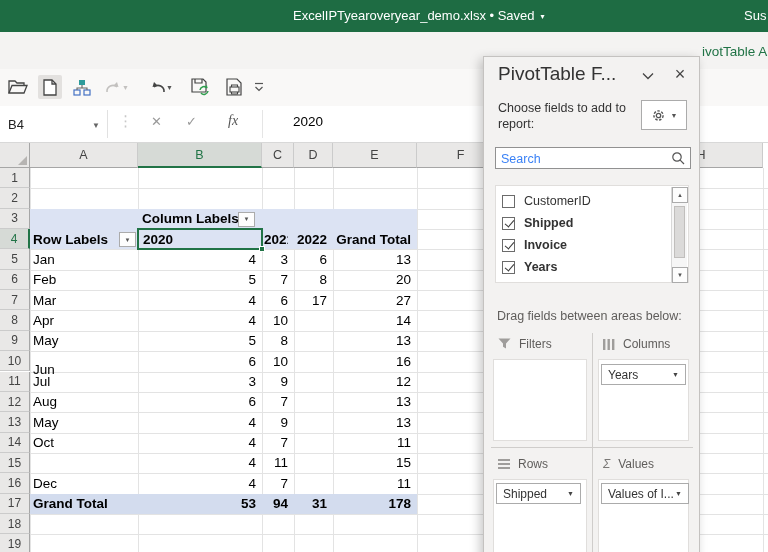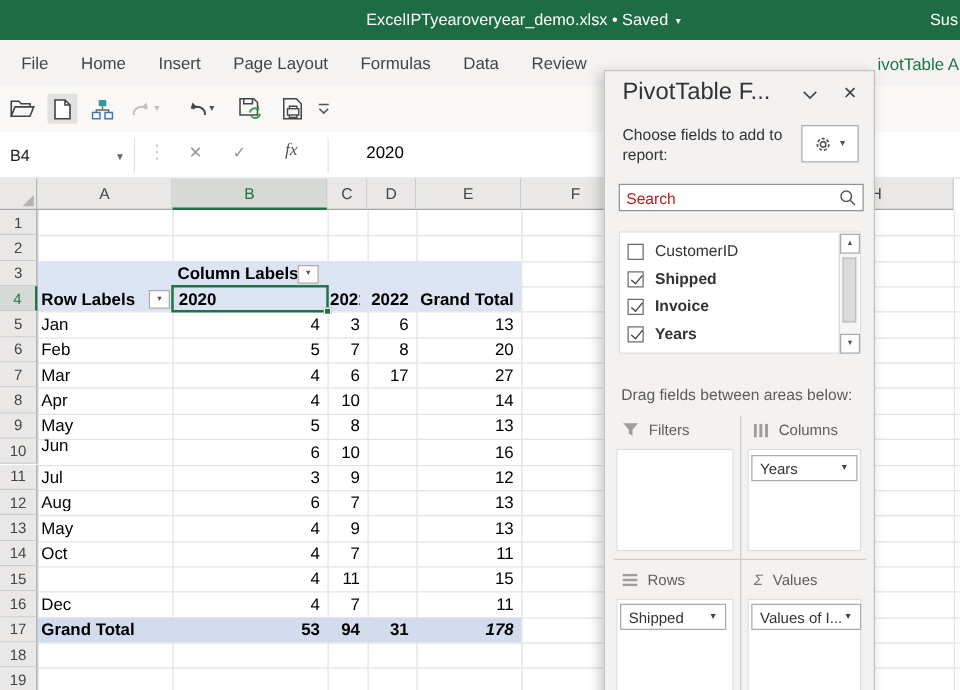--- a/index.html
+++ b/index.html
@@ -74,21 +74,21 @@
   #pane-collapse { position:absolute; left:152px; top:8px; width:24px; height:22px;
                    display:flex; align-items:center; justify-content:center; }
   #pane-close { position:absolute; left:184px; top:5px; width:24px; height:24px; color:#444;
                 font-size:18px; display:flex; align-items:center; justify-content:center; }
   #choose-label { position:absolute; left:14px; top:43px; width:140px; font-size:12.5px; color:#333; line-height:16px; }
   #gear-btn { position:absolute; left:157px; top:43px; width:46px; height:30px; background:#fff;
               border:1px solid #ABABAB; display:flex; align-items:center; justify-content:center; gap:5px; }
   #gear-btn .mini-caret { font-size:7px; }
   #pane-search { position:absolute; left:11px; top:90px; width:196px; height:22px; background:#fff;
                  border:1px solid #919191; }
-  #pane-search span { position:absolute; left:5px; top:4px; font-size:12.5px; color:#b91c1c; }
+  #pane-search span { position:absolute; left:5px; top:4px; font-size:12.5px; color:#3b82f6; }
   #pane-search svg { position:absolute; right:5px; top:3px; }
   #field-list { position:absolute; left:11px; top:128px; width:194px; height:98px; background:#fff;
                 border:1px solid #E0DEDC; }
   .field-item { position:absolute; left:6px; height:22px; display:flex; align-items:center; }
   .cb { position:relative; width:13px; height:13px; background:#fff; border:1px solid #6b6b6b; margin-right:9px; }
   .cb.checked::after { content:''; position:absolute; left:3.5px; top:0.5px; width:4px; height:8px;
                        border-right:1.6px solid #3a3a3a; border-bottom:1.6px solid #3a3a3a; transform:rotate(40deg); }
   .field-label { font-size:12.5px; color:#333; }
   .field-label.on { font-weight:bold; }
   #list-scroll { position:absolute; right:1px; top:1px; width:16px; height:96px; background:#F6F6F6; border-left:1px solid #D8D8D8; }
@@ -114,29 +114,20 @@
 <div id="app">
 
   <div id="titlebar" class="abs">
     <div id="filename" class="abs">
       <span>ExcelIPTyearoveryear_demo.xlsx • Saved</span><span class="caret">▾</span>
     </div>
     <div id="user-label" class="abs">Sus</div>
   </div>
 
   <div id="menubar" class="abs">
-    <div id="menu-tabs">
-        <span class="menu-tab">File</span>
-        <span class="menu-tab">Home</span>
-        <span class="menu-tab">Insert</span>
-        <span class="menu-tab">Page Layout</span>
-        <span class="menu-tab">Formulas</span>
-        <span class="menu-tab">Data</span>
-        <span class="menu-tab">Review</span>
-      </div>
     <div id="contextual-tab" class="abs">ivotTable An</div>
   </div>
 
   <div id="qat" class="abs">
     <div class="qat-btn" style="left:6px">
       <svg width="20" height="16" viewBox="0 0 20 16">
           <path d="M1 14 V2 h6 l2 2 h7 v2" fill="none" stroke="#444" stroke-width="1.3"></path>
           <path d="M1 14 L4 6.5 H19 L16 14 Z" fill="none" stroke="#444" stroke-width="1.3"></path>
         </svg>
     </div>
@@ -290,21 +281,21 @@
       <div class="gcell r" style="left: 296px; top: 149.6px; width: 31px;">17</div>
       <div class="gcell r" style="left: 335px; top: 149.6px; width: 76px;">27</div>
       <div class="gcell" style="left: 33px; top: 169.95px; width: 150px;">Apr</div>
       <div class="gcell r" style="left: 140px; top: 169.95px; width: 116px;">4</div>
       <div class="gcell r" style="left: 264px; top: 169.95px; width: 24px;">10</div>
       <div class="gcell r" style="left: 335px; top: 169.95px; width: 76px;">14</div>
       <div class="gcell" style="left: 33px; top: 190.3px; width: 150px;">May</div>
       <div class="gcell r" style="left: 140px; top: 190.3px; width: 116px;">5</div>
       <div class="gcell r" style="left: 264px; top: 190.3px; width: 24px;">8</div>
       <div class="gcell r" style="left: 335px; top: 190.3px; width: 76px;">13</div>
-      <div class="gcell" style="left: 33px; top: 206px; width: 150px;">Jun</div>
+      <div class="gcell" style="left: 33px; top: 219px; width: 150px;">Jun</div>
       <div class="gcell r" style="left: 140px; top: 210.65px; width: 116px;">6</div>
       <div class="gcell r" style="left: 264px; top: 210.65px; width: 24px;">10</div>
       <div class="gcell r" style="left: 335px; top: 210.65px; width: 76px;">16</div>
       <div class="gcell" style="left: 33px; top: 231px; width: 150px;">Jul</div>
       <div class="gcell r" style="left: 140px; top: 231px; width: 116px;">3</div>
       <div class="gcell r" style="left: 264px; top: 231px; width: 24px;">9</div>
       <div class="gcell r" style="left: 335px; top: 231px; width: 76px;">12</div>
       <div class="gcell" style="left: 33px; top: 251.35px; width: 150px;">Aug</div>
       <div class="gcell r" style="left: 140px; top: 251.35px; width: 116px;">6</div>
       <div class="gcell r" style="left: 264px; top: 251.35px; width: 24px;">7</div>
@@ -321,21 +312,21 @@
       <div class="gcell r" style="left: 264px; top: 312.4px; width: 24px;">11</div>
       <div class="gcell r" style="left: 335px; top: 312.4px; width: 76px;">15</div>
       <div class="gcell" style="left: 33px; top: 332.75px; width: 150px;">Dec</div>
       <div class="gcell r" style="left: 140px; top: 332.75px; width: 116px;">4</div>
       <div class="gcell r" style="left: 264px; top: 332.75px; width: 24px;">7</div>
       <div class="gcell r" style="left: 335px; top: 332.75px; width: 76px;">11</div>
       <div class="gcell b" style="left: 33px; top: 353.1px; width: 150px;">Grand Total</div>
       <div class="gcell r b" style="left: 140px; top: 353.1px; width: 116px;">53</div>
       <div class="gcell r b" style="left: 264px; top: 353.1px; width: 24px;">94</div>
       <div class="gcell r b" style="left: 296px; top: 353.1px; width: 31px;">31</div>
-      <div class="gcell r b" style="left: 335px; top: 353.1px; width: 76px; font-style: italic;">178</div>
+      <div class="gcell r b" style="left: 335px; top: 353.1px; width: 76px;">178</div>
       <div class="" id="sel-border" style="left: 137px; top: 85.05px; width: 126px; height: 22.35px;"></div>
       <div class="" id="sel-handle" style="left: 259px; top: 103.4px;"></div>
     </div>
 
   <div id="pane" class="abs">
     <div id="pane-title">PivotTable F...</div>
     <div id="pane-collapse">
       <svg width="12" height="8" viewBox="0 0 12 8">
           <path d="M1 1.5 L6 6.5 L11 1.5" fill="none" stroke="#444" stroke-width="1.3"></path>
         </svg>

